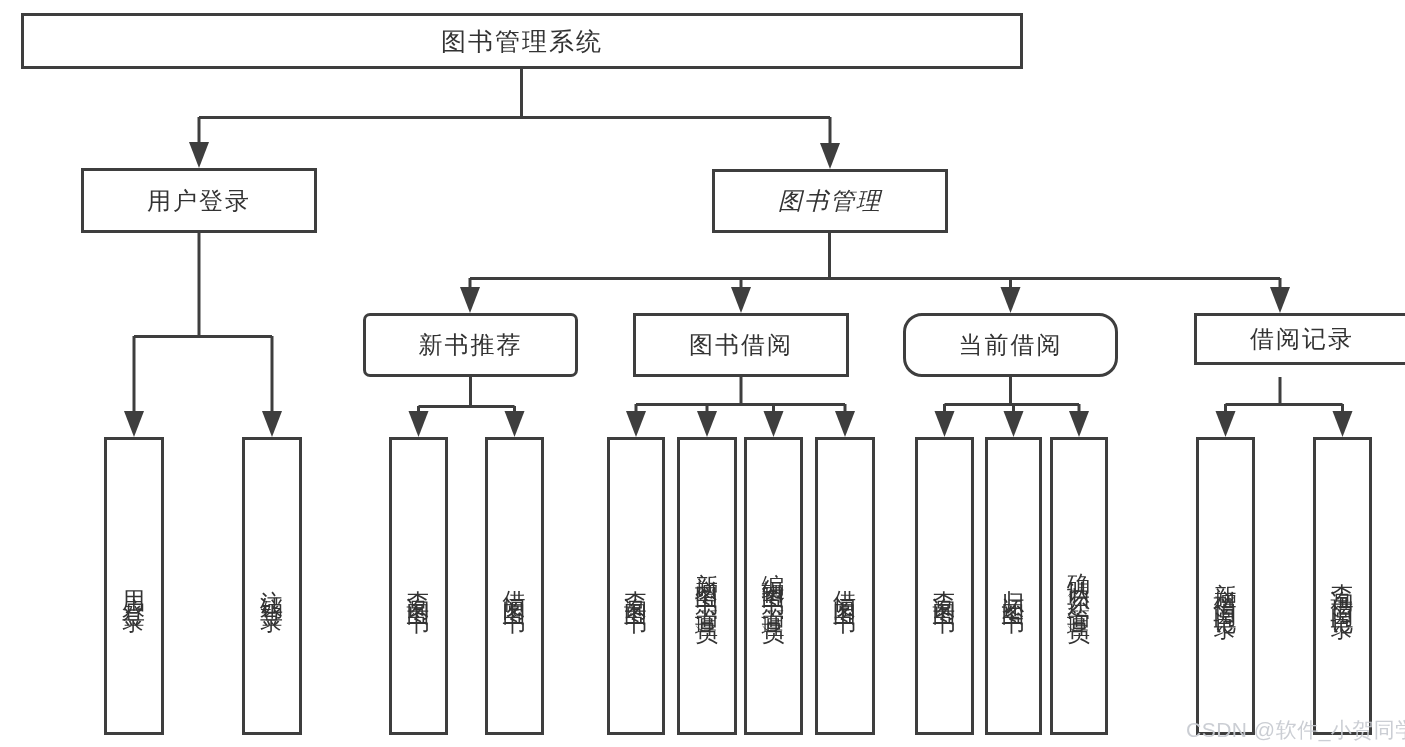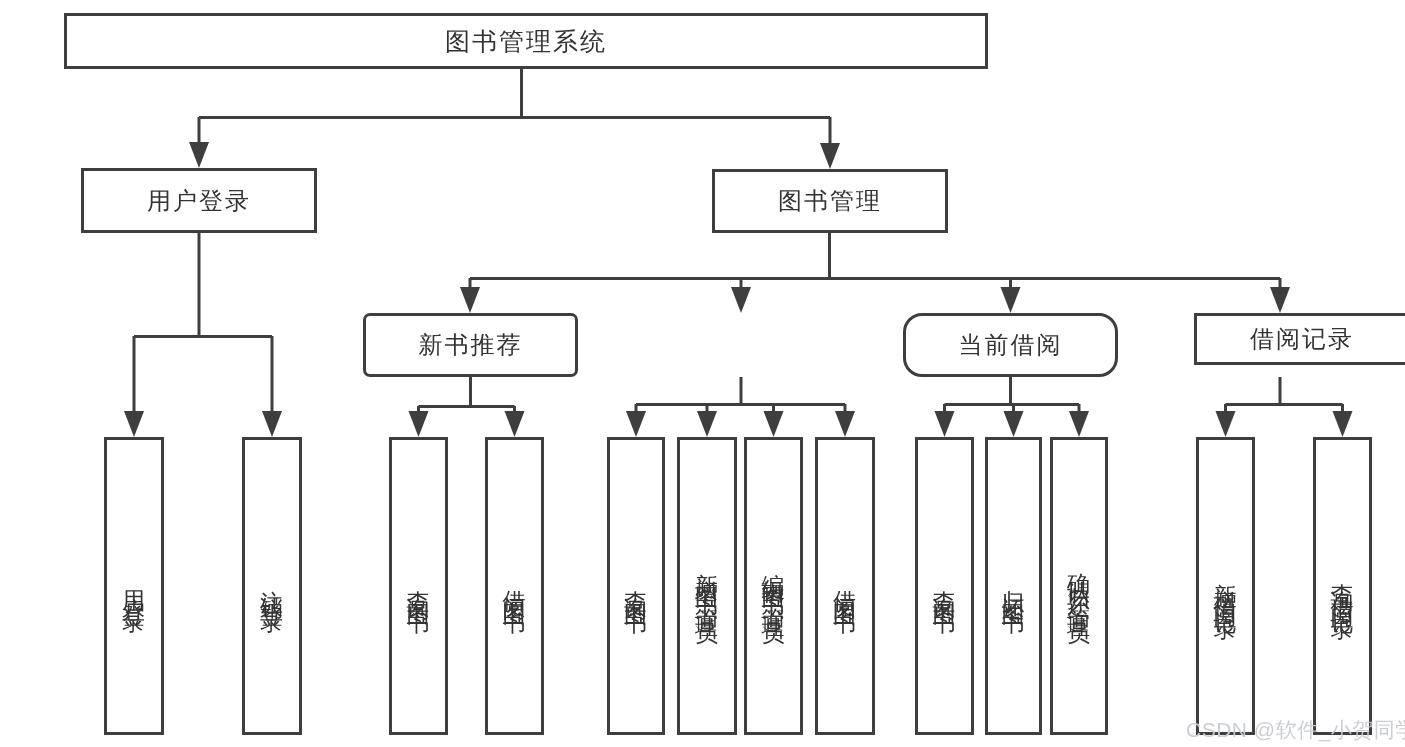--- a/index.html
+++ b/index.html
@@ -111,26 +111,27 @@
       <line x1="1013.5" y1="404" x2="1013.5" y2="417" stroke-width="3" style="stroke: var(--line);"></line>
       <polygon points="1003.5,411 1023.5,411 1013.5,437" style="fill: var(--line);"></polygon>
       <line x1="1079" y1="404" x2="1079" y2="417" stroke-width="3" style="stroke: var(--line);"></line>
       <polygon points="1069,411 1089,411 1079,437" style="fill: var(--line);"></polygon>
       <line x1="1225.5" y1="404" x2="1225.5" y2="417" stroke-width="3" style="stroke: var(--line);"></line>
       <polygon points="1215.5,411 1235.5,411 1225.5,437" style="fill: var(--line);"></polygon>
       <line x1="1342.5" y1="404" x2="1342.5" y2="417" stroke-width="3" style="stroke: var(--line);"></line>
       <polygon points="1332.5,411 1352.5,411 1342.5,437" style="fill: var(--line);"></polygon>
     </svg>
 
-  <div class="node h-node root-node" style="left:21px; top:13px; width:924px; height:56px;margin-left:43px;">图书管理系统</div>
+  <div class="node h-node root-node" style="left:21px; top:13px; width:1002px; height:56px;">图书管理系统</div>
 
   <div class="node h-node" style="left:81px; top:168px; width:236px; height:65px;">用户登录</div>
-  <div class="node h-node" style="left:712px; top:169px; width:236px; height:64px;">图书管理</div>
+  <div class="node h-node" style="left:712px; top:169px; width:236px; height:64px;font-style:italic;">图书管理</div>
 
   <div class="node h-node" style="left:363px; top:313px; width:215px; height:64px;border-radius:7px;">新书推荐</div>
+  <div class="node h-node" style="left:633px; top:313px; width:216px; height:64px;">图书借阅</div>
   <div class="node h-node" style="left:903px; top:313px; width:215px; height:64px;border-radius:19px;">当前借阅</div>
   <div class="node h-node" style="left:1194px; top:313px; width:216px; height:52px;">借阅记录</div>
 
   <div class="node v-node" style="left:104px; top:437px; width:60px; height:298px;">
     <span>用户登录</span>
   </div>
   <div class="node v-node" style="left:242px; top:437px; width:60px; height:298px;">
     <span>注销登录</span>
   </div>
 

